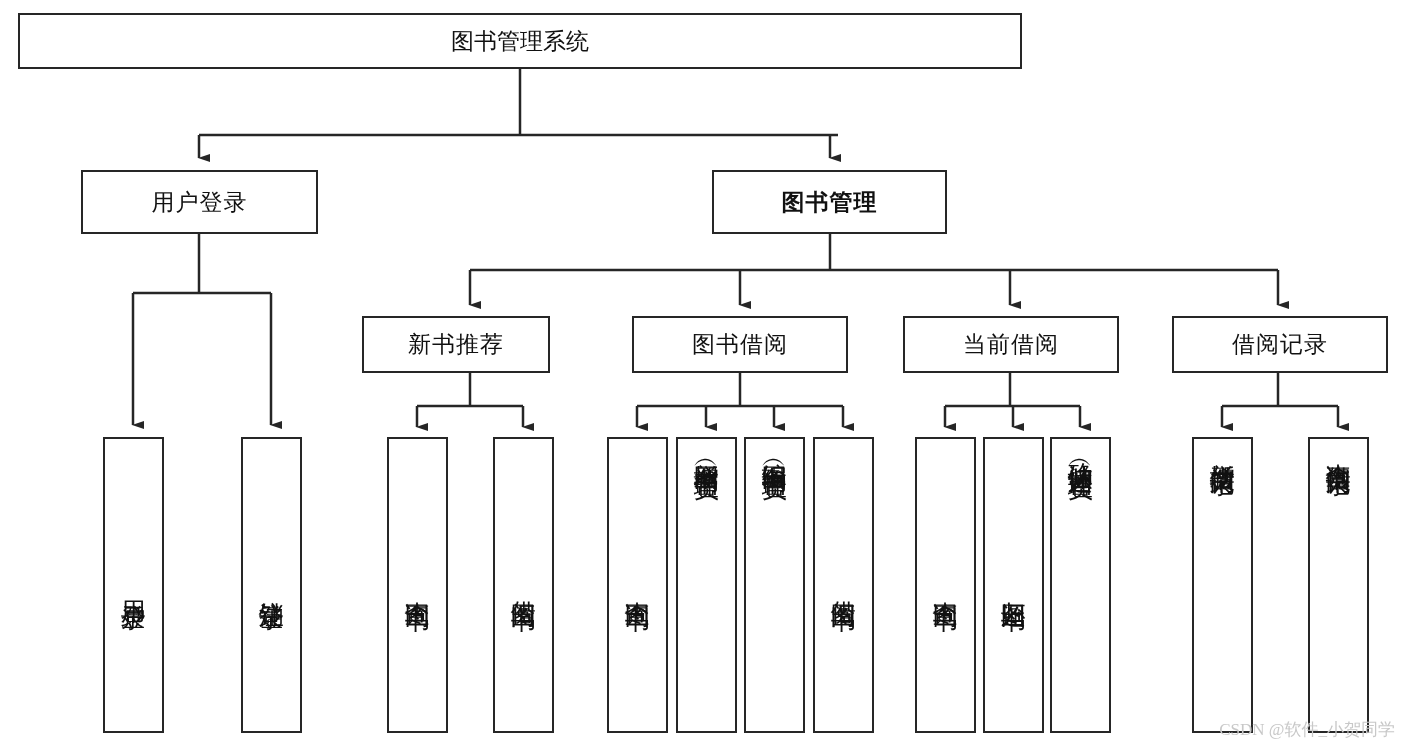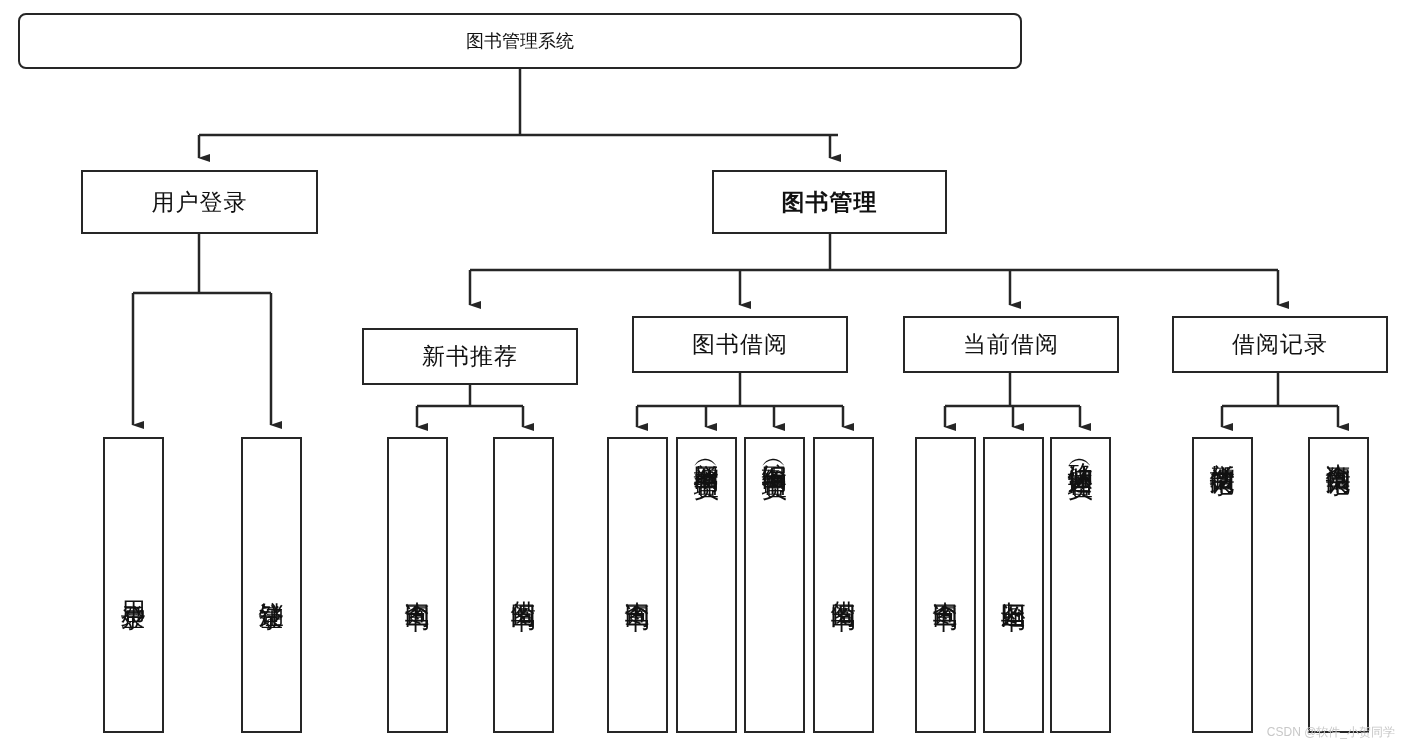--- a/index.html
+++ b/index.html
@@ -15,21 +15,21 @@
     position:absolute;
     box-sizing:border-box;
     border:2.5px solid #262626;
     background:#ffffff;
     display:flex;
     align-items:center;
     justify-content:center;
     color:#111111;
   }
   .node.h{ font-size:23px; letter-spacing:1px; }
-  .node.root{ font-size:18px;border-radius:8px; }
+  .node.root{ font-size:23px; }
   .leaf{
     position:absolute;
     box-sizing:border-box;
     border:2.5px solid #262626;
     background:#ffffff;
     display:flex;
     justify-content:center;
     color:#111111;
     overflow:hidden;
   }
@@ -42,24 +42,24 @@
     white-space:nowrap;
     color:#111111;
   }
   .leaf.mid   { align-items:center; }
   .leaf.topal { align-items:flex-start; }
   .leaf.topal .vtext{ padding-top:4px; }
   svg.lines{position:absolute;left:0;top:0;width:1405px;height:747px;pointer-events:none;}
   .watermark{
     position:absolute;
     right:10px;bottom:6px;
-    font-size:12px;
+    font-size:17px;
     color:#c8c8c8;
     white-space:nowrap;
-    font-family:Liberation Sans, sans-serif;
+    font-family:Liberation Serif, serif;
   }
 </style>
 </head>
 <body>
 
 <div id="diagram">
 
   <svg class="lines" viewBox="0 0 1405 747">
     <defs>
       <marker id="arw" markerWidth="10" markerHeight="12" refX="4" refY="11" orient="auto" markerUnits="userSpaceOnUse">
@@ -108,21 +108,21 @@
       <path d="M1222,406 L1222,427" marker-end="url(#arw)"></path>
       <path d="M1338,406 L1338,427" marker-end="url(#arw)"></path>
     </g>
   </svg>
 
   <div class="node root" style="left:18px;top:13px;width:1004px;height:56px;">图书管理系统</div>
 
   <div class="node h" style="left:81px;top:170px;width:237px;height:64px;">用户登录</div>
   <div class="node h" style="left:712px;top:170px;width:235px;height:64px;font-weight:bold;">图书管理</div>
 
-  <div class="node h" style="left:362px;top:316px;width:216px;height:57px;margin-top:12px;">新书推荐</div>
+  <div class="node h" style="left:362px;top:316px;width:188px;height:57px;">新书推荐</div>
   <div class="node h" style="left:632px;top:316px;width:216px;height:57px;">图书借阅</div>
   <div class="node h" style="left:1172px;top:316px;width:216px;height:57px;">借阅记录</div>
   <div class="node h" style="left:903px;top:316px;width:216px;height:57px;">当前借阅</div>
 
   <div class="leaf mid" style="left:103px;top:437px;width:61px;height:296px;">
     <span class="vtext">用户登录</span>
   </div>
   <div class="leaf mid" style="left:241px;top:437px;width:61px;height:296px;">
     <span class="vtext">注销登录</span>
   </div>

